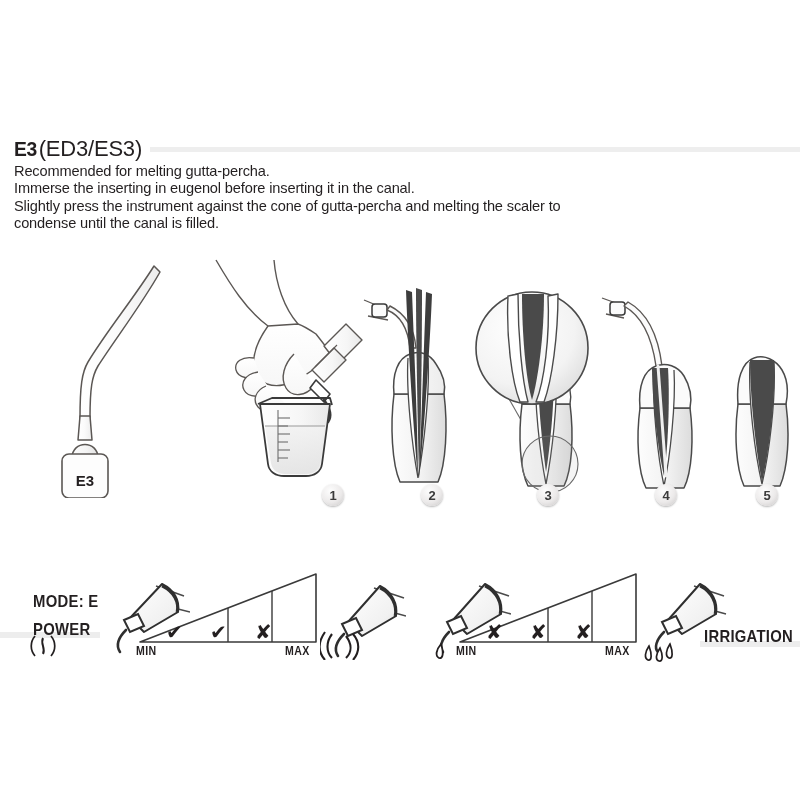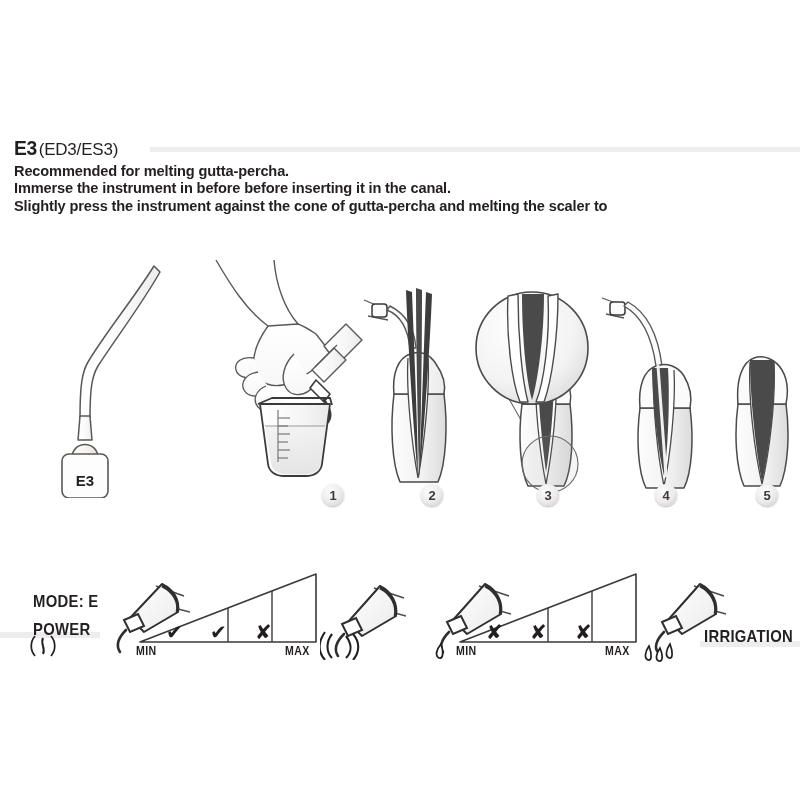--- a/index.html
+++ b/index.html
@@ -11,24 +11,24 @@
   .sheet{position:absolute;inset:0;}
 
   
   .hdr-rule{position:absolute;left:150px;top:147px;right:0;height:5px;background:#eeeeee;}
   .title{position:absolute;left:14px;top:136px;white-space:nowrap;}
   .title .code{
     font-weight:bold;font-size:21px;letter-spacing:-0.5px;
     font-family:"Liberation Sans Narrow","Liberation Sans",sans-serif;
     transform:scaleX(.92);display:inline-block;transform-origin:left center;
   }
-  .title .alt{font-size:17px;font-weight:400;letter-spacing:-0.2px;}
+  .title .alt{font-size:22px;font-weight:400;letter-spacing:-0.2px;}
 
   .desc{position:absolute;left:14px;top:163px;width:770px;
-    font-size:14.6px;line-height:17.4px;letter-spacing:-0.15px;color:#231f20;font-weight:bold;}
+    font-size:14.6px;line-height:17.4px;letter-spacing:-0.15px;color:#231f20;}
   .desc div{white-space:nowrap;}
 
   
   .band{position:absolute;left:0;top:258px;width:800px;height:250px;}
   .fig{position:absolute;}
 
   .badge{
     position:absolute;width:22px;height:22px;border-radius:50%;
     background:radial-gradient(circle at 38% 32%,#fdfdfd 0%,#eceaea 55%,#c9c7c7 100%);
     box-shadow:0 1px 2px rgba(0,0,0,.28);
@@ -61,22 +61,23 @@
 <div class="sheet">
 
   <div class="hdr-rule"></div>
 
   <div class="title">
     <span class="code">E3</span><span class="alt">(ED3/ES3)</span>
   </div>
 
   <div class="desc">
     <div>Recommended for melting gutta-percha.</div>
-    <div>Immerse the instrument in before before inserting it in the canal.</div>
+    <div>Immerse the inserting in eugenol before inserting it in the canal.</div>
     <div>Slightly press the instrument against the cone of gutta-percha and melting the scaler to</div>
+    <div>condense until the canal is filled.</div>
   </div>
 
   <div class="band">
 
     <div class="fig" style="left:42px;top:0px;">
       <svg width="140" height="240" viewBox="0 0 140 240">
         <defs>
           <linearGradient id="metal" x1="0" y1="0" x2="1" y2="0">
             <stop offset="0%" stop-color="#ffffff"></stop>
             <stop offset="45%" stop-color="#fbfbfb"></stop>

